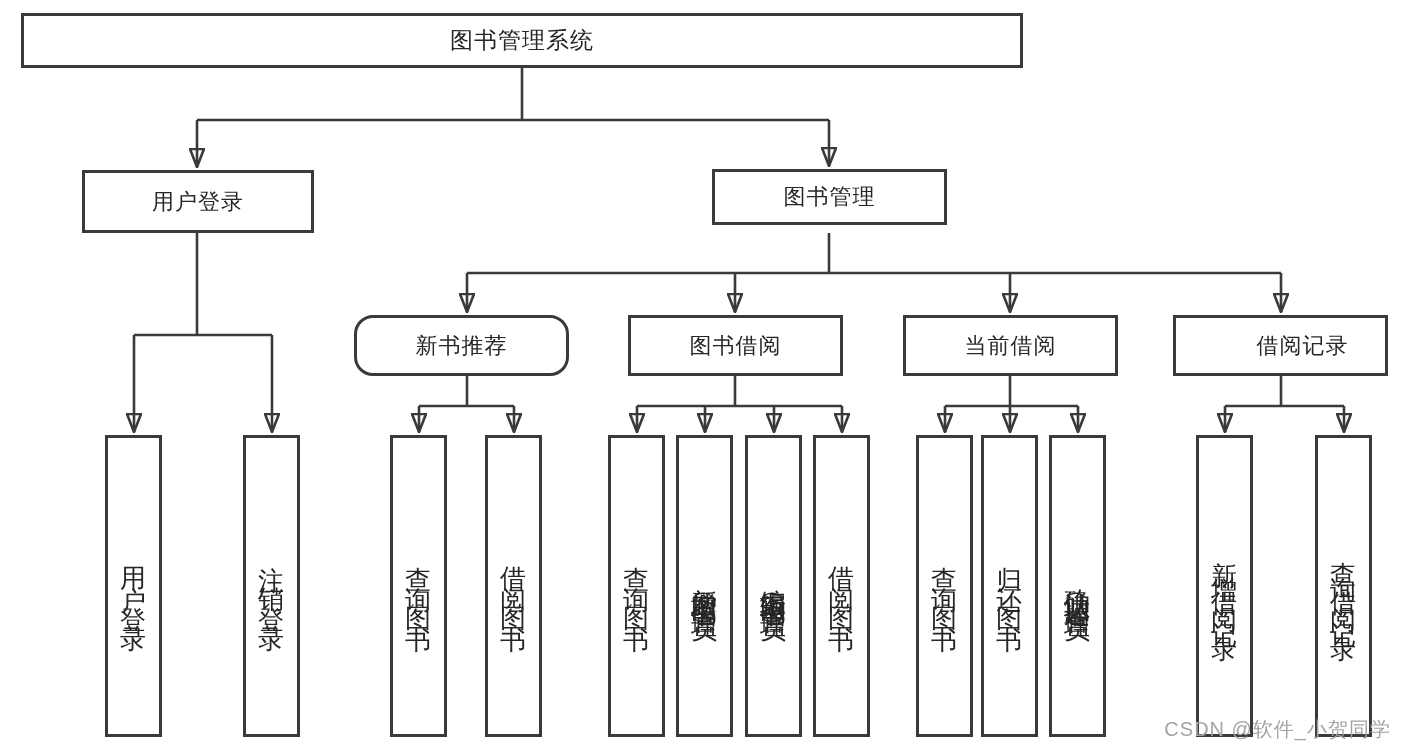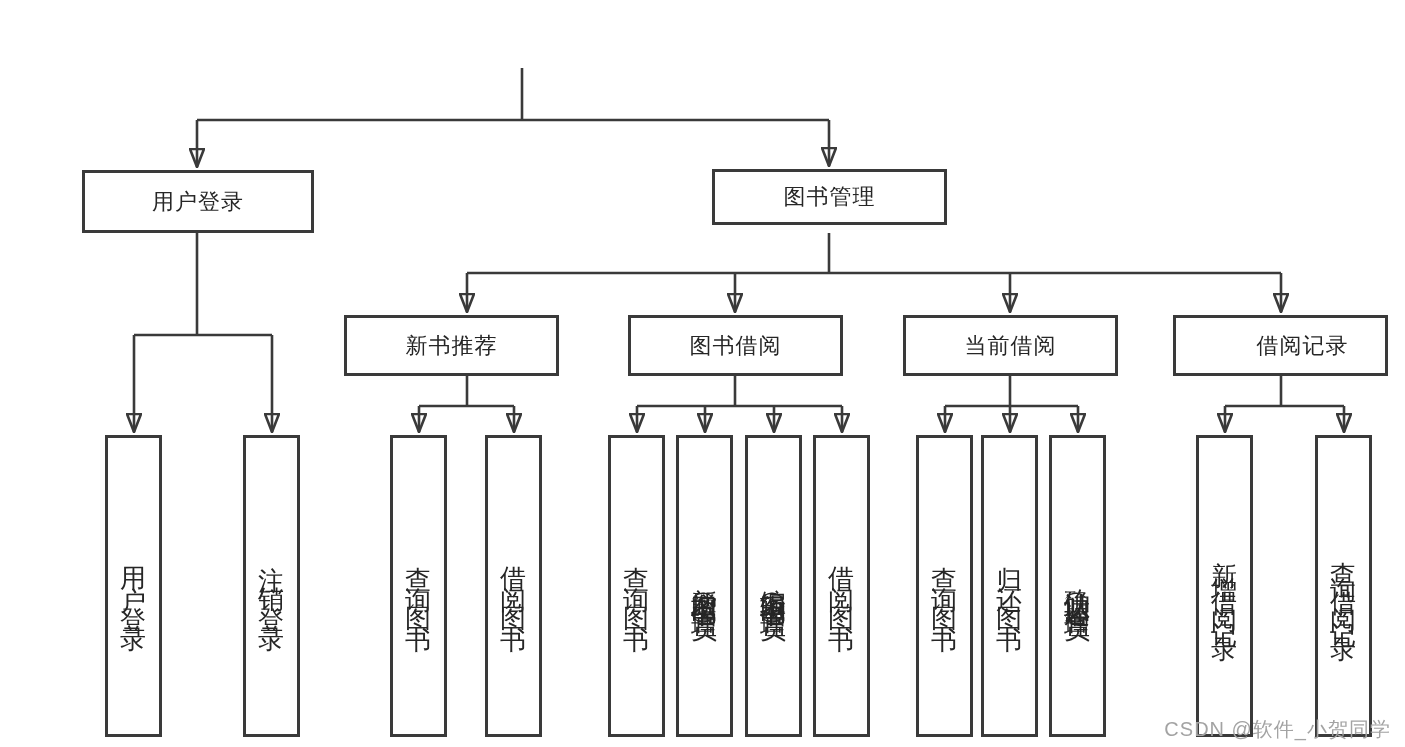--- a/index.html
+++ b/index.html
@@ -27,21 +27,21 @@
     display:flex;align-items:center;justify-content:center;
     text-align:center;
     font-size:22px;
     letter-spacing:1px;
   }
   .root{left:21px;top:13px;width:1002px;height:55px;font-size:23px;}
   .lvl2{height:63px;width:232px;top:170px;}
   .lvl2.a{left:82px;}
   .lvl2.b{left:712px;top:169px;width:235px;height:56px;}
   .lvl3{top:315px;height:61px;width:215px;}
-  .lvl3.c1{left:344px;}
+  .lvl3.c1{left:354px;border-radius:19px;}
   .lvl3.c2{left:628px;}
   .lvl3.c3{left:903px;}
   .lvl3.c4{left:1173px;padding-left:44px;}
   .leaf{
     top:435px;height:302px;width:57px;
     font-size:26px;
   }
   .leaf .vtxt{
     writing-mode:vertical-rl;
     text-orientation:mixed;
@@ -106,20 +106,21 @@
     <path d="M945,406 L945,432" marker-end="url(#arrowhead)"></path>
     <path d="M1010,406 L1010,432" marker-end="url(#arrowhead)"></path>
     <path d="M1078,406 L1078,432" marker-end="url(#arrowhead)"></path>
 
     <path d="M1281,376 L1281,406"></path>
     <path d="M1225,406 L1344,406"></path>
     <path d="M1225,406 L1225,432" marker-end="url(#arrowhead)"></path>
     <path d="M1344,406 L1344,432" marker-end="url(#arrowhead)"></path>
   </svg>
 
+  <div class="node root">图书管理系统</div>
 
   <div class="node lvl2 a">用户登录</div>
   <div class="node lvl2 b">图书管理</div>
 
   <div class="node lvl3 c1">新书推荐</div>
   <div class="node lvl3 c3">当前借阅</div>
   <div class="node lvl3 c2">图书借阅</div>
   <div class="node lvl3 c4">借阅记录</div>
 
   <div class="node leaf" style="left:105px">

